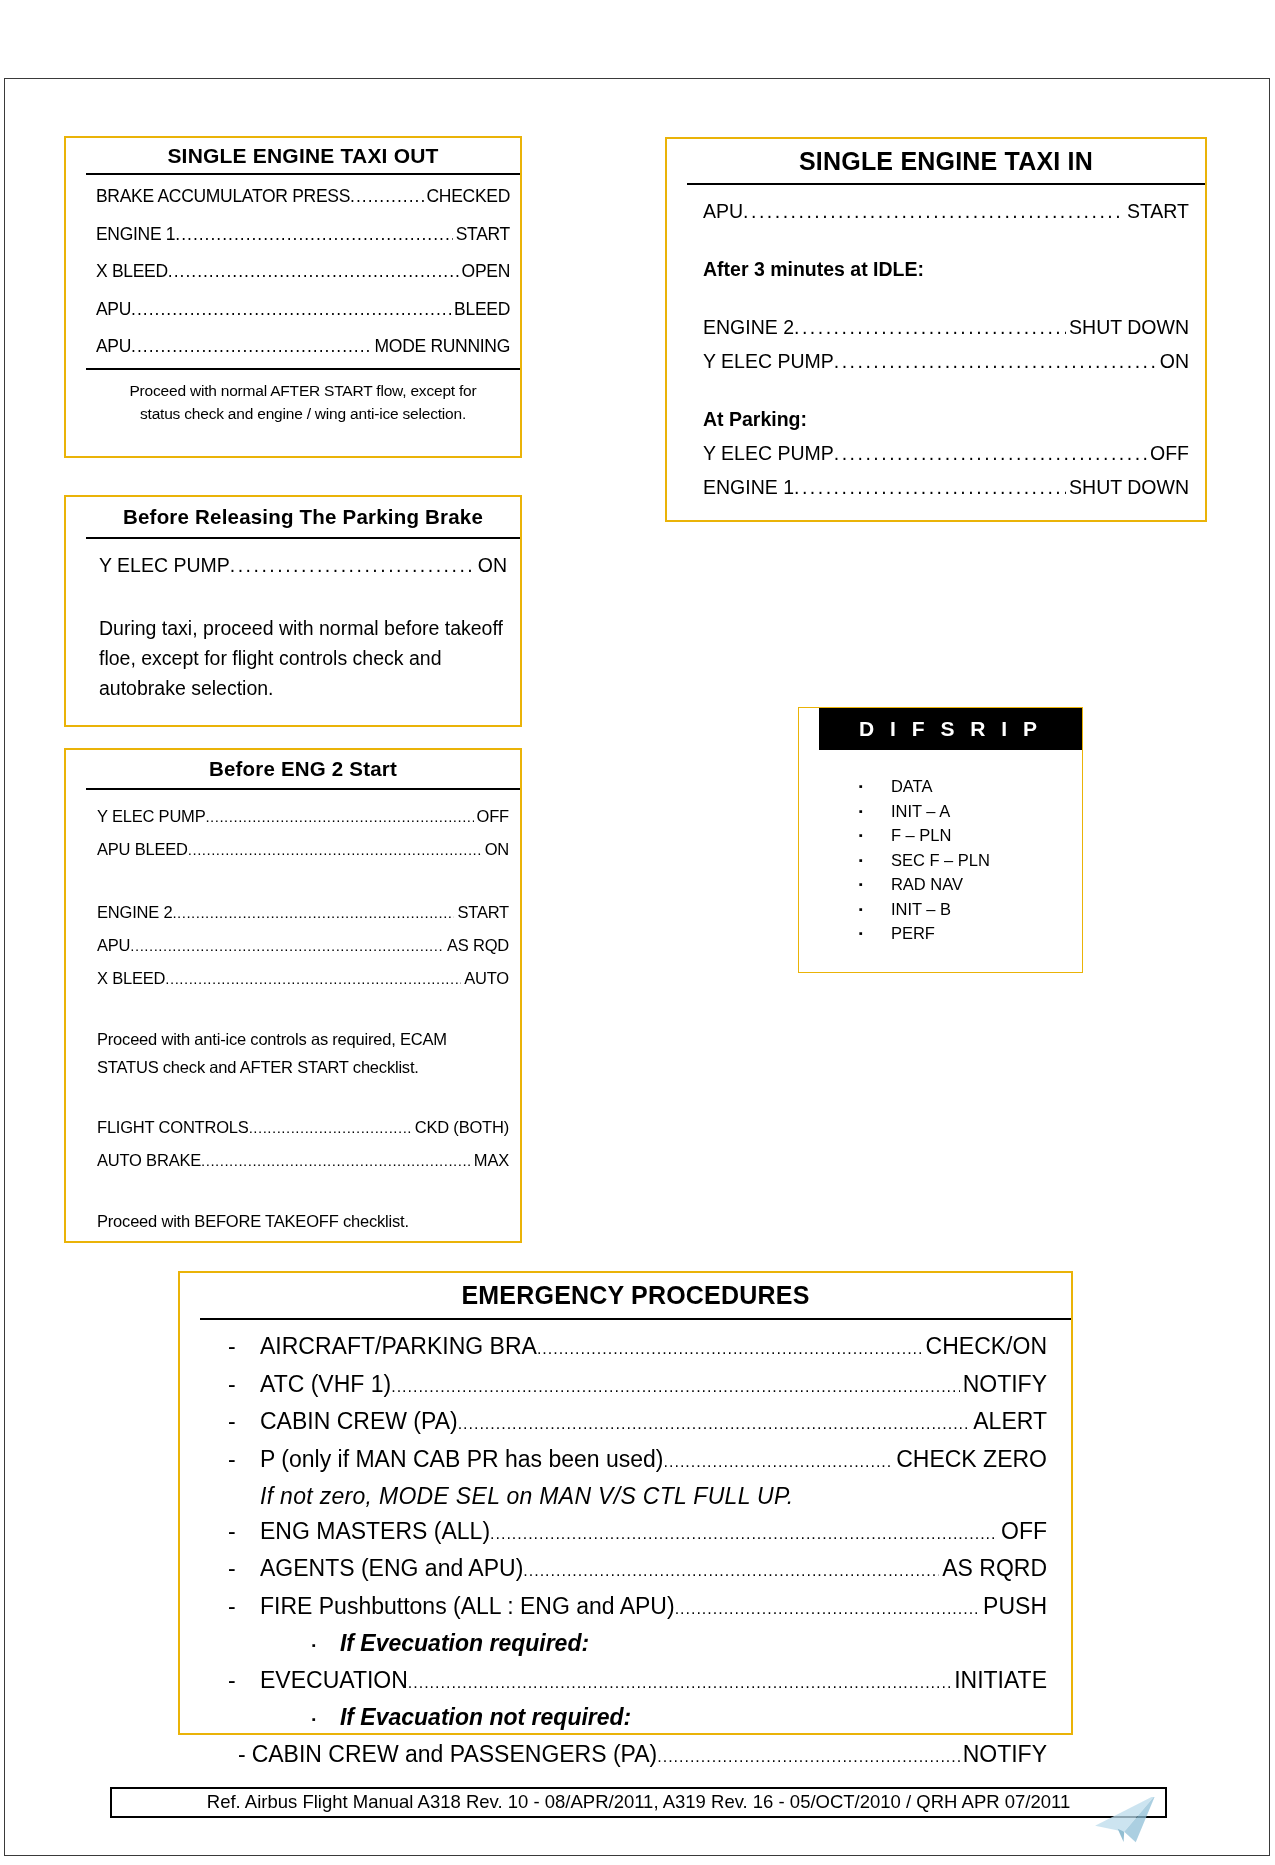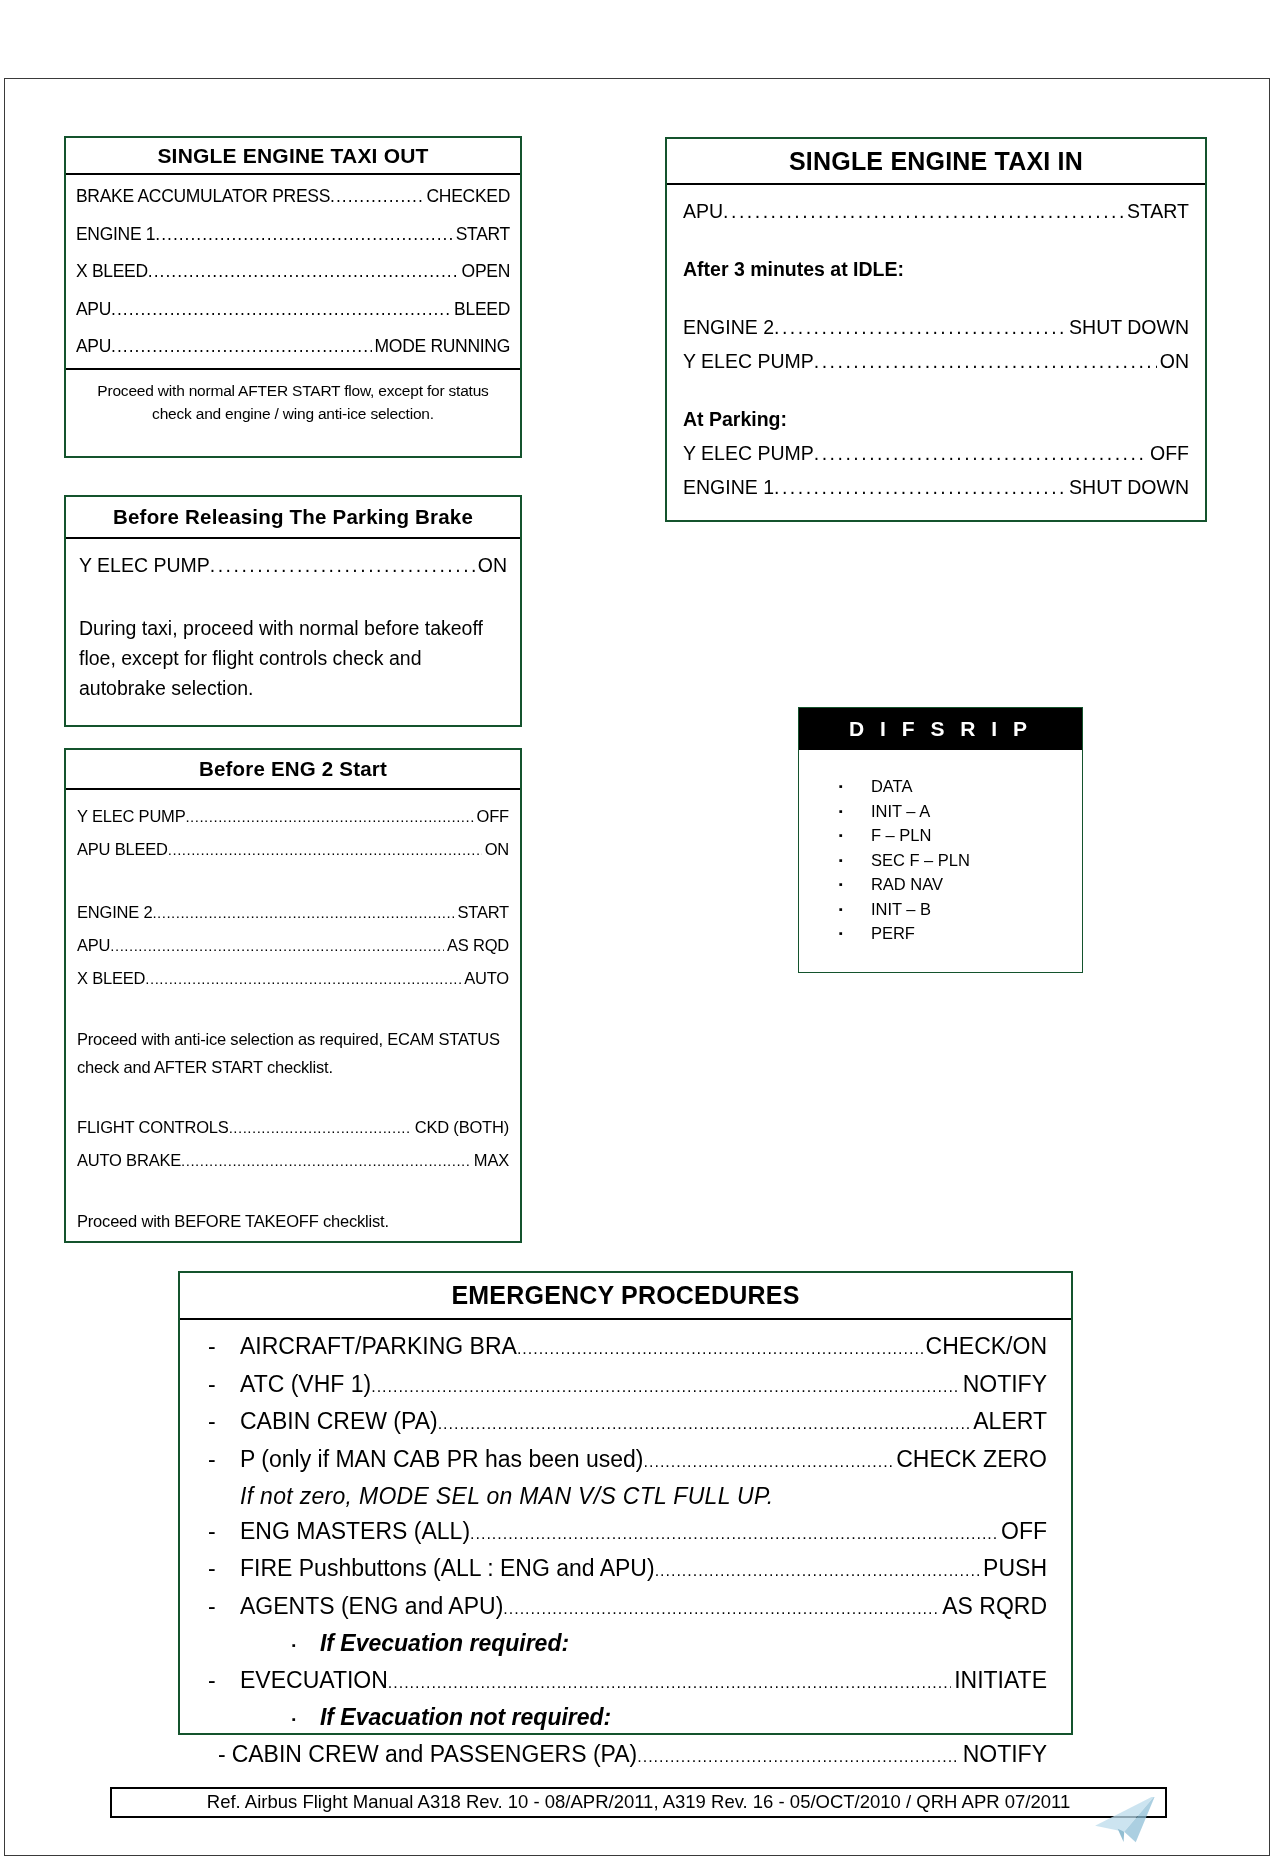--- a/index.html
+++ b/index.html
@@ -6,21 +6,21 @@
   html,body { background:#fff; }
   body {
     width:1275px; height:1865px; position:relative;
     font-family:"Liberation Sans", sans-serif; color:#000;
     overflow:hidden;
   }
   .page-frame {
     position:absolute; left:4px; top:78px; width:1266px; height:1778px;
     border:1px solid #3a3a3a; background:#fff;
   }
-  .box { position:absolute; border:2px solid #14532d; background:#fff; }
+  .box { position:absolute; border:2px solid #eab308; background:#fff;padding-left:20px; }
   .box-title {
     text-align:center; font-weight:bold; border-bottom:2px solid #000;
     letter-spacing:0.2px;
   }
   .row { display:block; }
   .row.check, .row.dash, .row.subdash { display:flex; align-items:baseline; }
   .lbl { white-space:nowrap; }
   .lead { flex:1 1 auto; overflow:hidden; white-space:nowrap; min-width:10px; }
   .lead::after {
     content:"......................................................................................................................................................................................";
@@ -203,21 +203,21 @@
     <span class="lbl">APU</span>
         <span class="lead"></span>
         <span class="val">AS RQD</span>
   </div>
       <div class="row check">
     <span class="lbl">X BLEED</span>
         <span class="lead"></span>
         <span class="val">AUTO</span>
   </div>
       <div class="row gap"></div>
-      <div class="row text"><span class="txt">Proceed with anti-ice selection as required, ECAM STATUS check and AFTER START checklist.</span></div>
+      <div class="row text"><span class="txt">Proceed with anti-ice controls as required, ECAM STATUS check and AFTER START checklist.</span></div>
       <div class="row gap"></div>
       <div class="row check">
     <span class="lbl">FLIGHT CONTROLS</span>
         <span class="lead"></span>
         <span class="val">CKD (BOTH)</span>
   </div>
       <div class="row check">
     <span class="lbl">AUTO BRAKE</span>
         <span class="lead"></span>
         <span class="val">MAX</span>
@@ -263,28 +263,28 @@
         <span class="lead"></span>
         <span class="val">CHECK ZERO</span>
   </div>
       <div class="row italic"><span class="txt">If not zero, MODE SEL on MAN V/S CTL FULL UP.</span></div>
       <div class="row dash">
     <span class="lbl">ENG MASTERS (ALL)</span>
         <span class="lead"></span>
         <span class="val">OFF</span>
   </div>
       <div class="row dash">
+    <span class="lbl">AGENTS (ENG and APU)</span>
+        <span class="lead"></span>
+        <span class="val">AS RQRD</span>
+  </div>
+      <div class="row dash">
     <span class="lbl">FIRE Pushbuttons (ALL : ENG and APU)</span>
         <span class="lead"></span>
         <span class="val">PUSH</span>
-  </div>
-      <div class="row dash">
-    <span class="lbl">AGENTS (ENG and APU)</span>
-        <span class="lead"></span>
-        <span class="val">AS RQRD</span>
   </div>
       <div class="row bullet"><span class="txt">If Evecuation required:</span></div>
       <div class="row dash">
     <span class="lbl">EVECUATION</span>
         <span class="lead"></span>
         <span class="val">INITIATE</span>
   </div>
       <div class="row bullet"><span class="txt">If Evacuation  not required:</span></div>
       <div class="row subdash">
     <span class="lbl">CABIN CREW and PASSENGERS (PA)</span>

